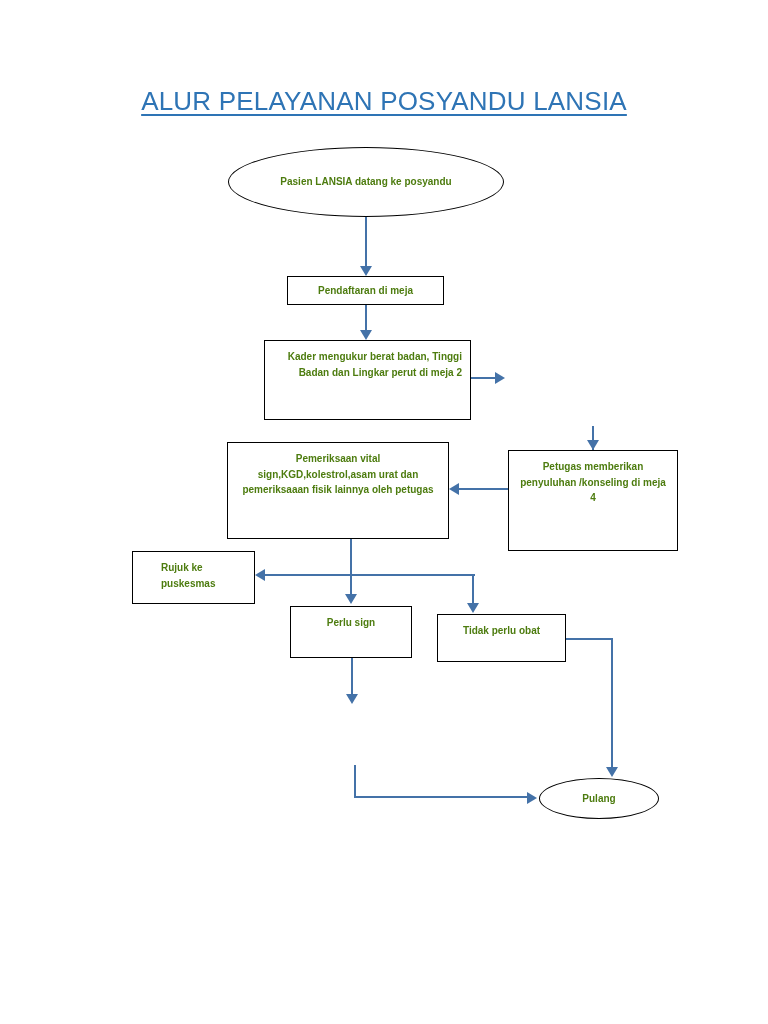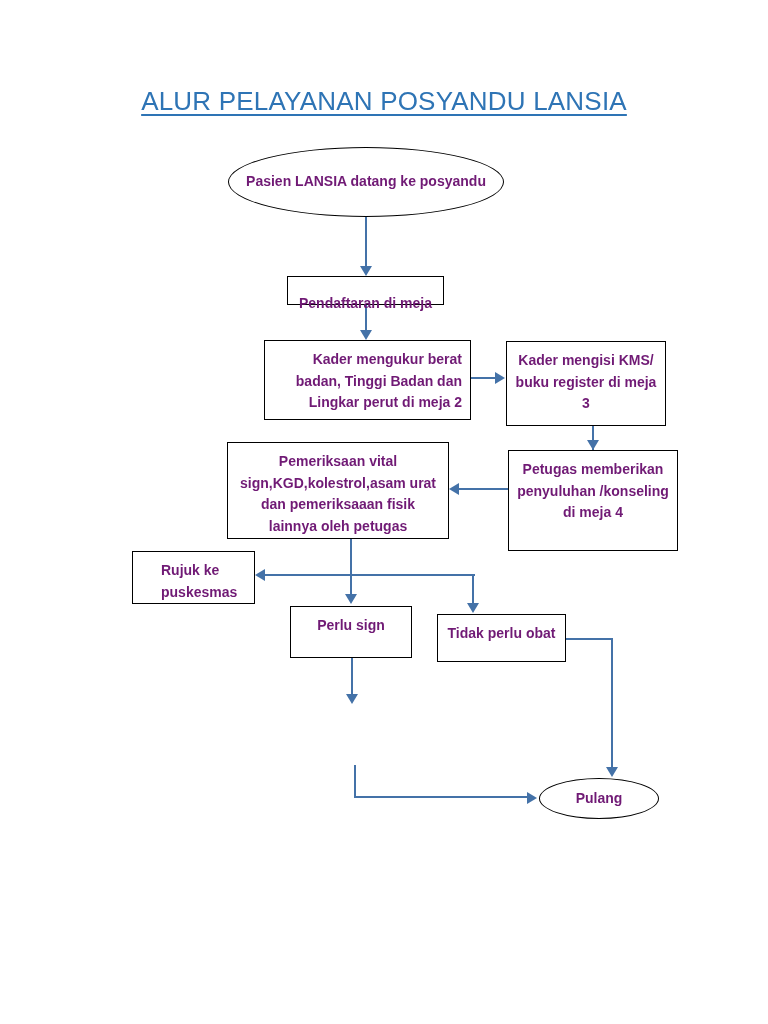--- a/index.html
+++ b/index.html
@@ -29,22 +29,22 @@
     letter-spacing: 0.2px;
     color: #2E74B5;
     text-decoration: underline;
     text-underline-offset: 4px;
   }
   .node {
     position: absolute;
     box-sizing: border-box;
     border: 1.4px solid #000000;
     background: #ffffff;
-    color: #701a75;
-    font-size: 14px;
+    color: #4d7c0f;
+    font-size: 10px;
     line-height: 1.55;
     font-weight: 600;
     text-align: center;
     padding: 8px 8px 0 8px;
     z-index: 3;
   }
   .node.oval {
     border-radius: 50%;
     display: flex;
     align-items: center;
@@ -89,31 +89,28 @@
 <body>
 
 <div id="page">
 
   <div id="title">ALUR PELAYANAN POSYANDU LANSIA</div>
 
   <div class="node oval" style="left:228px; top:147px; width:276px; height:70px;">
     <span>Pasien LANSIA datang ke posyandu</span>
   </div>
 
-  <div class="node" style="left:287px; top:276px; width:157px; height:29px; padding-top:16px;">
+  <div class="node" style="left:287px; top:276px; width:157px; height:29px; padding-top:6px;">
     <span>Pendaftaran di meja</span>
   </div>
 
   <div class="node" style="left:264px; top:340px; width:207px; height:80px;text-align:right;">
     <span>Kader mengukur berat badan, Tinggi Badan dan Lingkar perut di meja 2</span>
   </div>
 
-  <div class="node" style="left:506px; top:341px; width:160px; height:85px;">
-    <span>Kader mengisi KMS/ buku register di meja 3</span>
-  </div>
 
   <div class="node" style="left:508px; top:450px; width:170px; height:101px;">
     <span>Petugas memberikan penyuluhan /konseling di meja 4</span>
   </div>
 
   <div class="node" style="left:227px; top:442px; width:222px; height:97px;">
     <span>Pemeriksaan vital sign,KGD,kolestrol,asam urat dan pemeriksaaan fisik lainnya oleh petugas</span>
   </div>
 
   <div class="node tl" style="left:132px; top:551px; width:123px; height:53px;">

